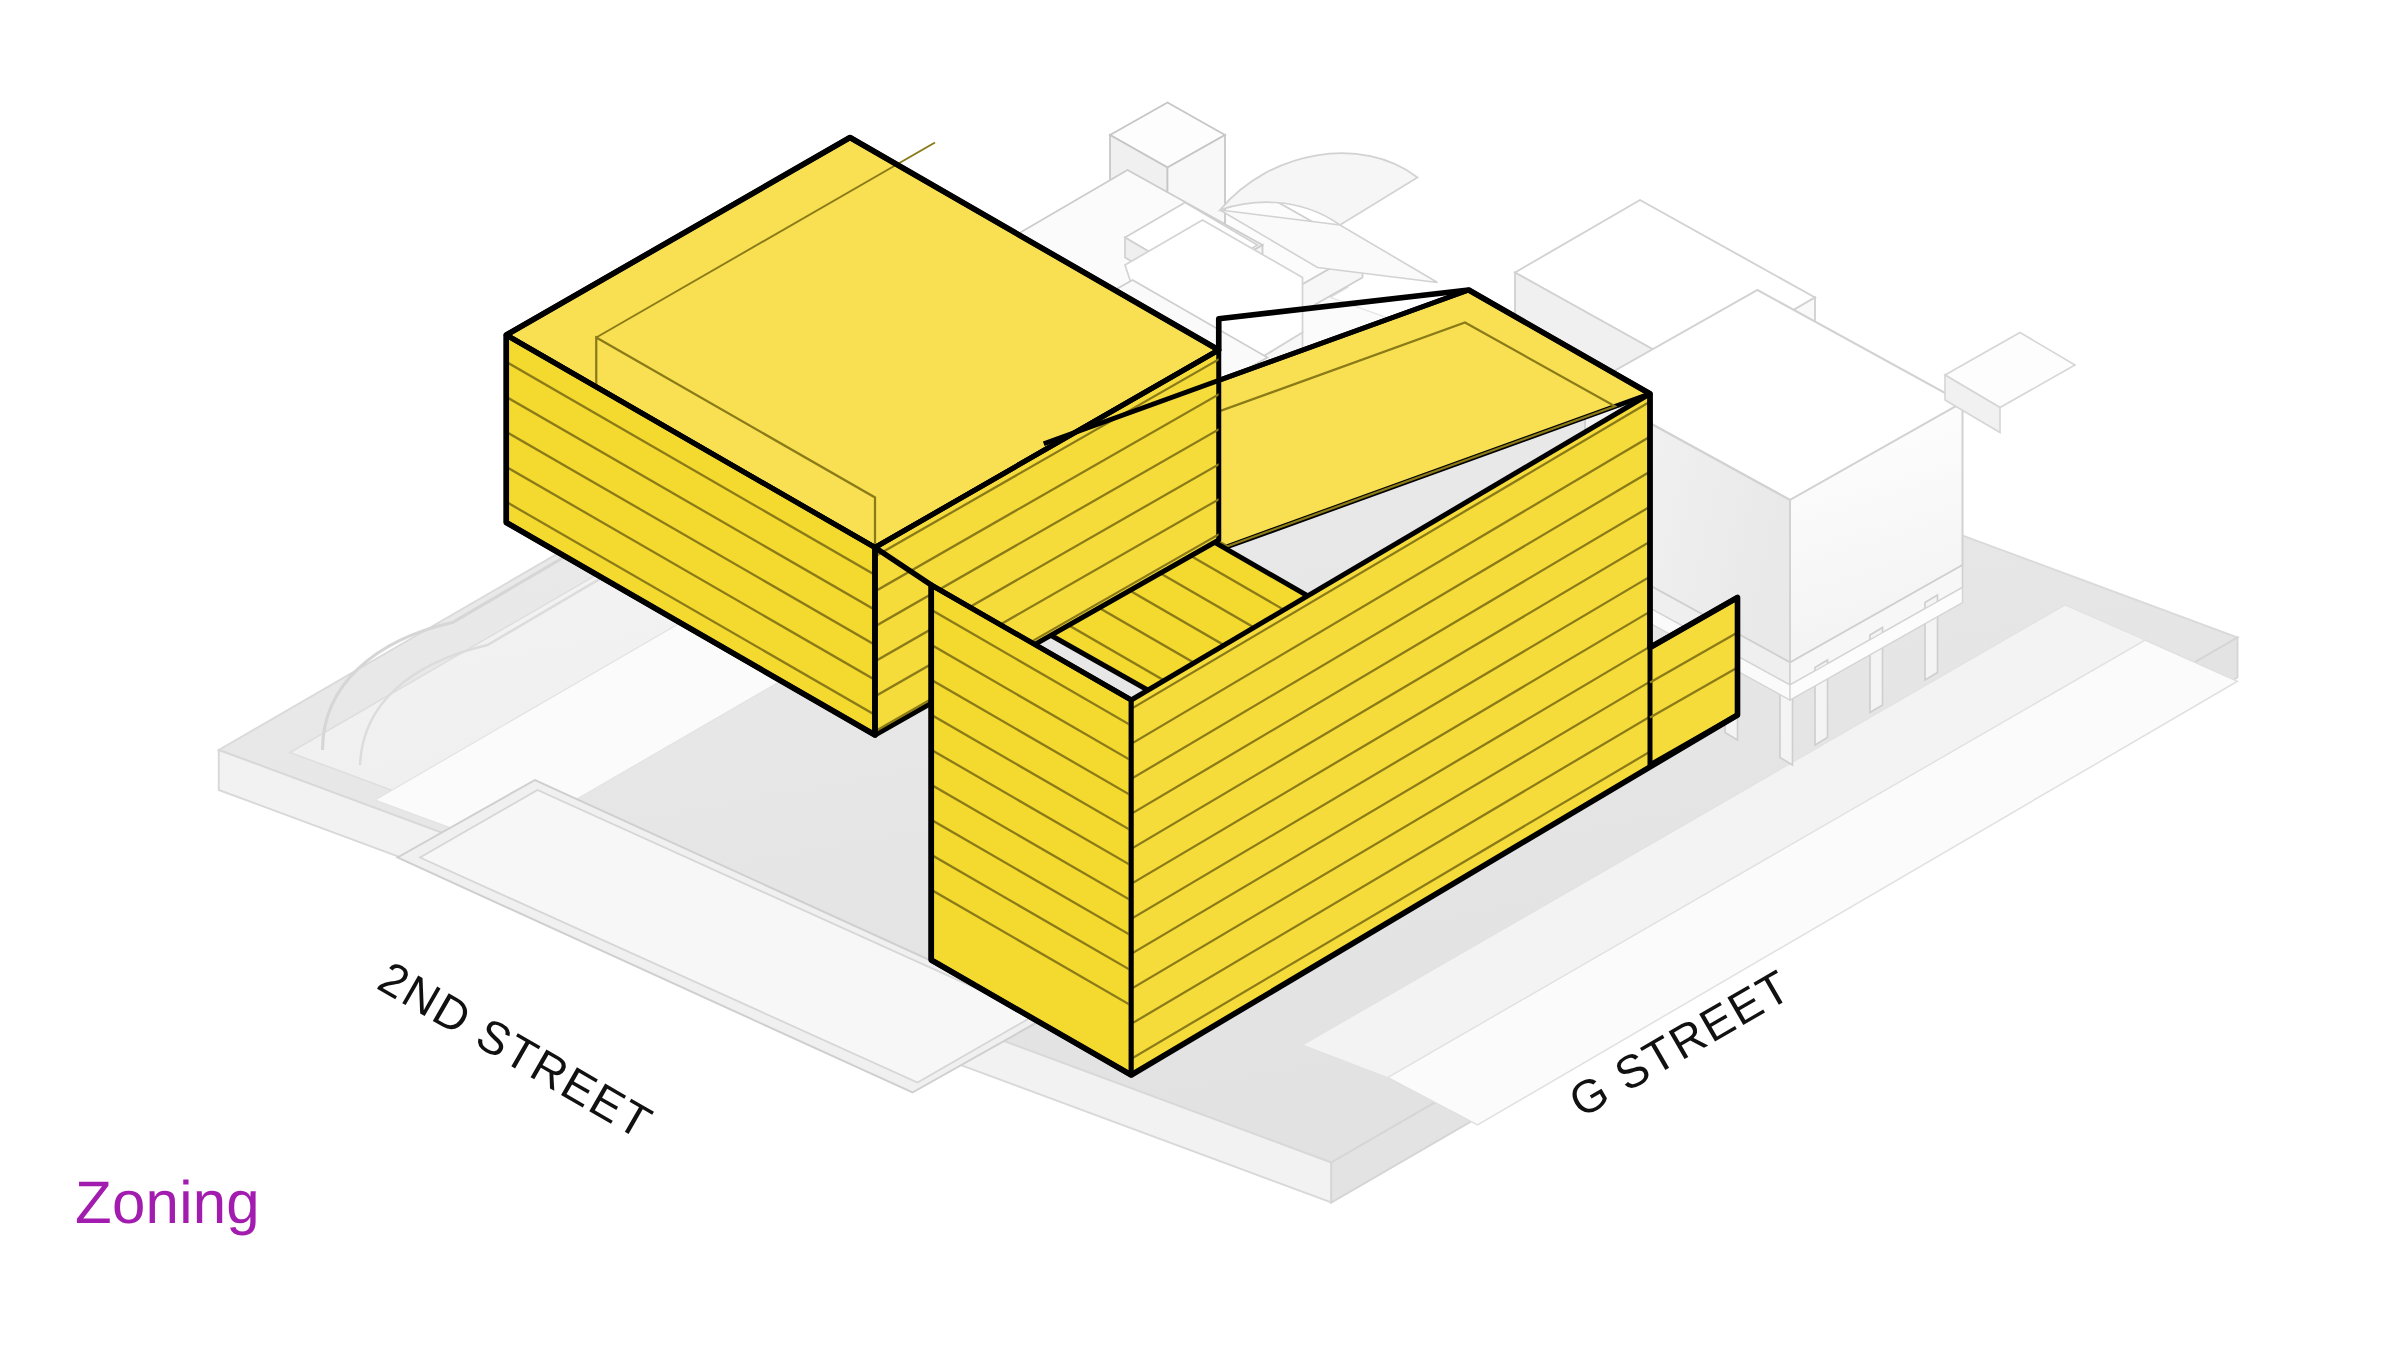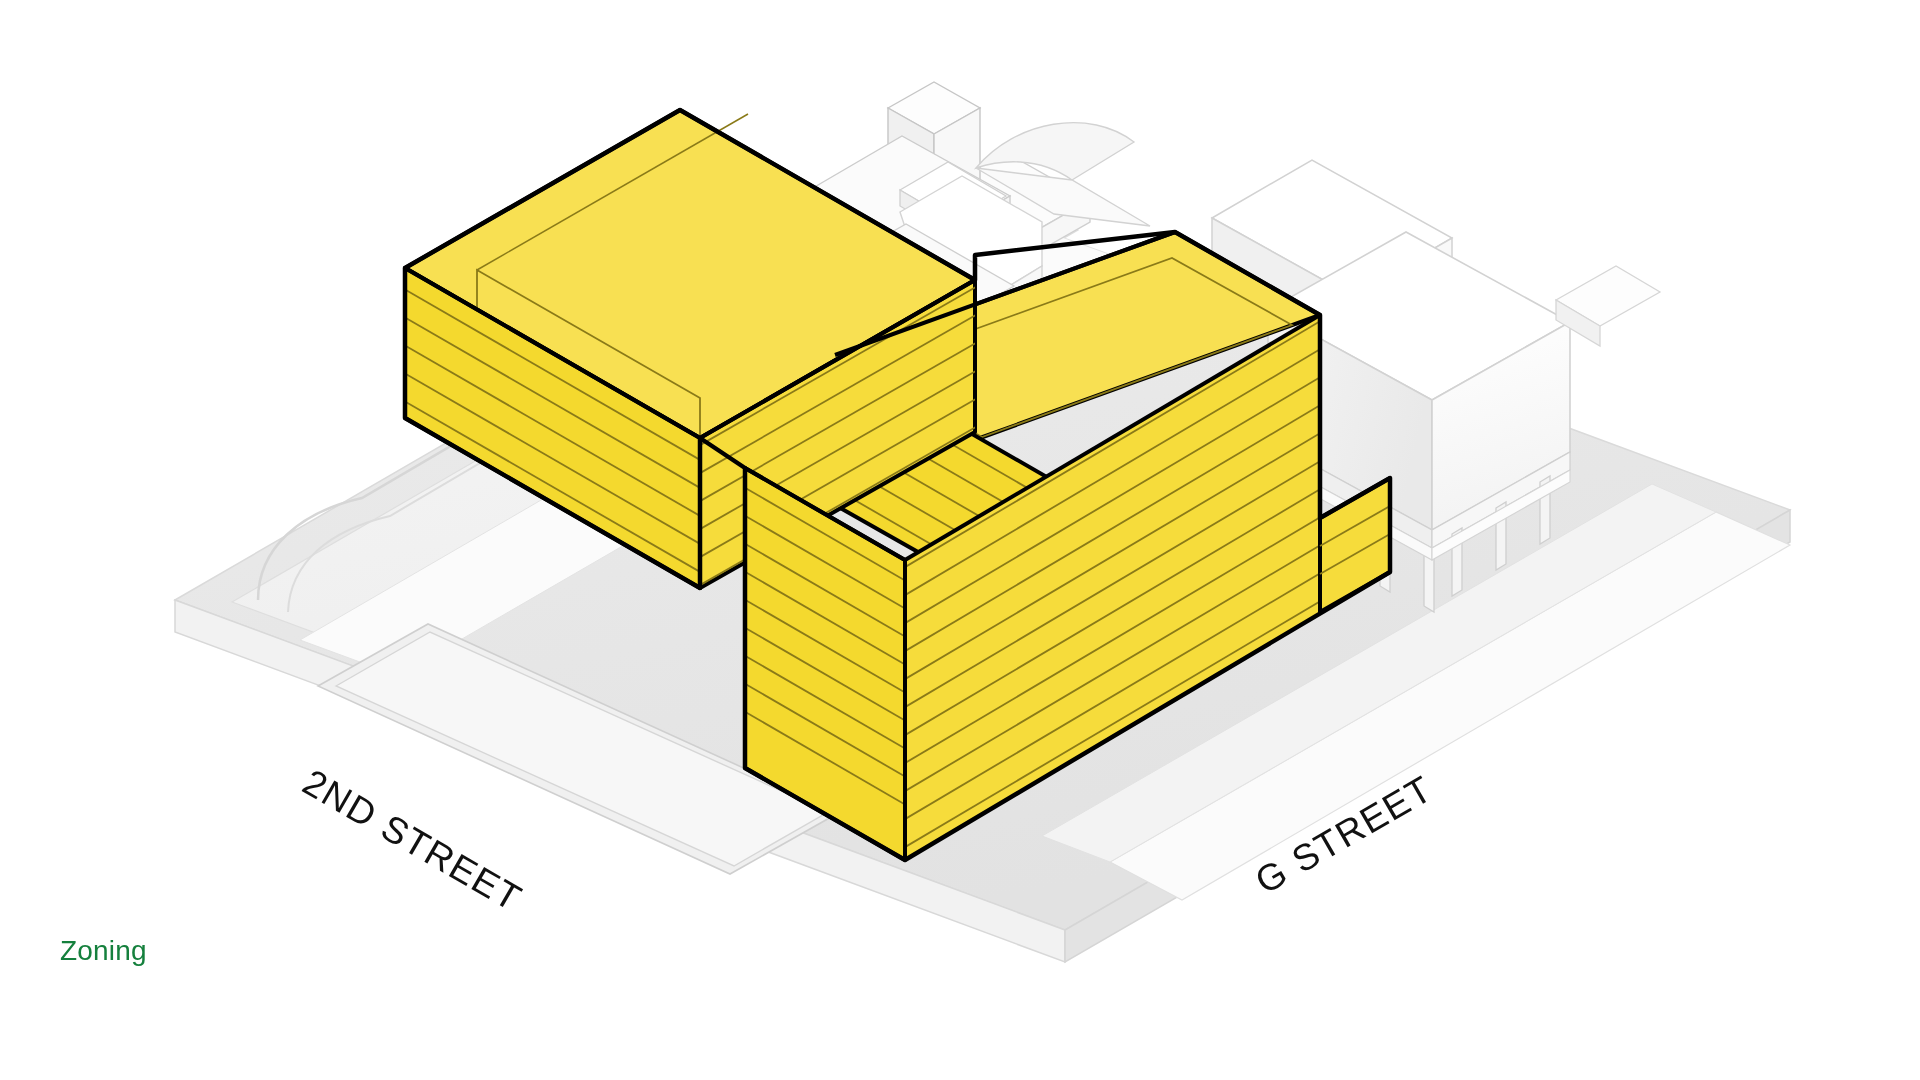--- a/index.html
+++ b/index.html
@@ -23,23 +23,23 @@
   }
   svg.scene {
     display: block;
     width: 1920px;
     height: 1080px;
   }
   .caption {
     position: absolute;
     left: 60px;
     top: 935px;
-    font-size: 28px;
+    font-size: 48px;
     font-weight: 400;
-    color: #15803d;
+    color: #a21caf;
     letter-spacing: 0.2px;
     font-family: "Liberation Sans", sans-serif;
     white-space: nowrap;
   }
   .street-label {
     font-family: "Liberation Sans", sans-serif;
     font-size: 37px;
     font-weight: 400;
     fill: #111111;
     letter-spacing: 1.5px;

